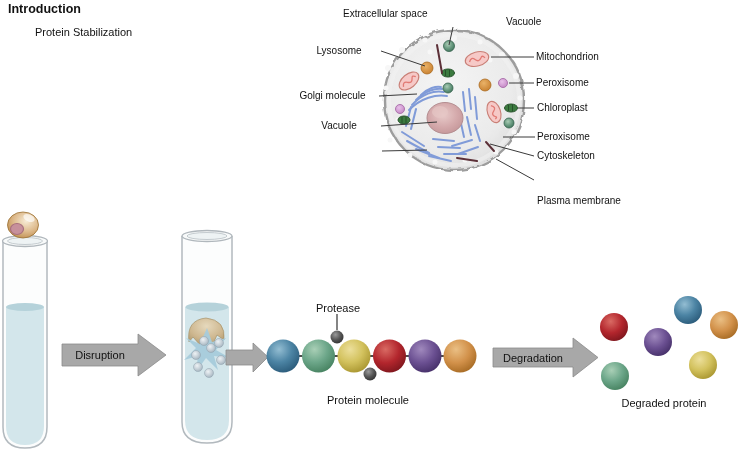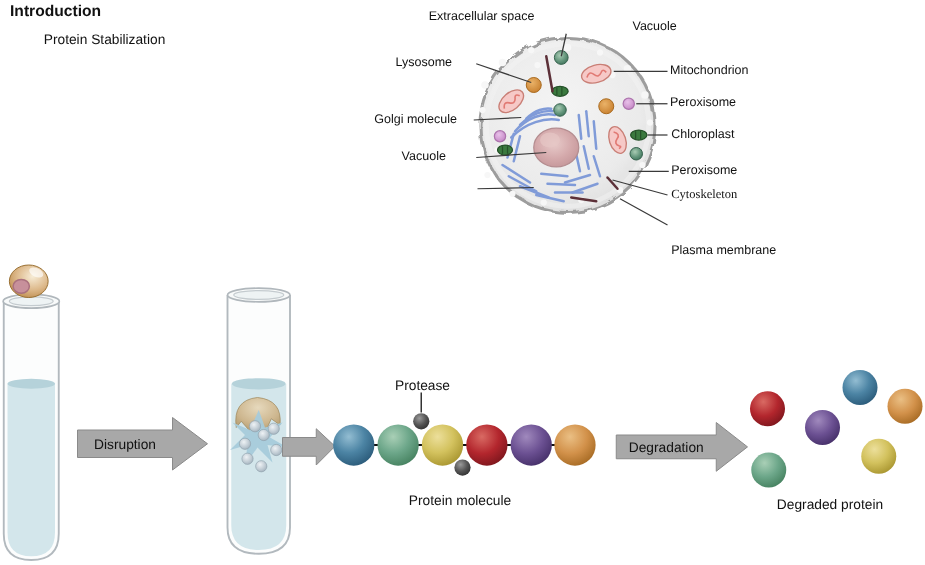--- a/index.html
+++ b/index.html
@@ -17,21 +17,21 @@
   .lbl-extracellular{left:299px;top:8px;padding-left:44px;}
   .lbl-vacuole{left:468px;top:16px;margin-left:38px;}
   .lbl-lysosome{left:300px;top:45px;width:78px;}
   .lbl-golgi{left:288px;top:90px;width:89px;}
   .lbl-nucleus{left:300px;top:120px;width:78px;}
   .lbl-er{left:317px;top:144px;width:64px;text-align:center;white-space:normal;}
   .lbl-mito{left:536px;top:51px;}
   .lbl-perox{left:536px;top:77px;}
   .lbl-chloro{left:537px;top:102px;}
   .lbl-cytoplasm{left:537px;top:131px;}
-  .lbl-cytoskeleton{left:537px;top:150px;font-family:Liberation Serif, serif;}
+  .lbl-cytoskeleton{left:537px;top:150px;}
   .lbl-plasma{left:537px;top:174px;margin-top:21px;}
   .cell-svg{position:absolute;left:290px;top:0;}
   .process-svg{position:absolute;left:0;top:200px;}
   .process-svg text{font-family:"Liberation Sans","DejaVu Sans",sans-serif;font-size:11px;fill:#111;}
   svg{display:block;}
 </style>
 </head>
 <body>
 
 <div class="stage">

